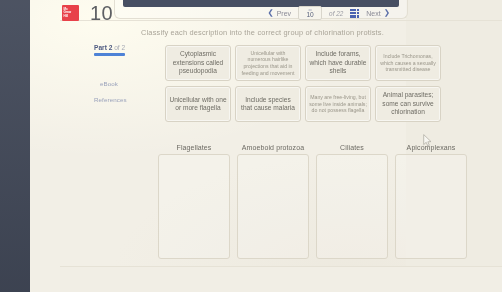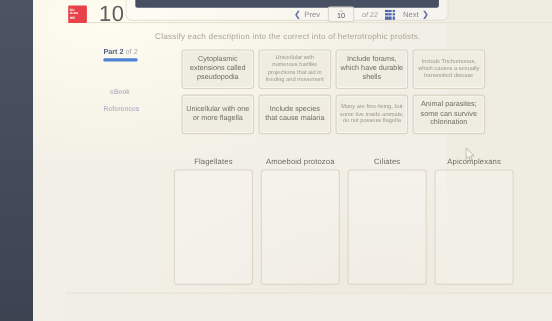--- a/index.html
+++ b/index.html
@@ -201,21 +201,21 @@
   </div>
 
   <div class="sheet">
 
     <div class="topbar-frame"></div>
     <div class="topbar"></div>
     <div class="topbar-underline"></div>
 
     <div class="qnum">10</div>
 
-    <div class="instruction">Classify each description into the correct into of heterotrophic protists.</div>
+    <div class="instruction">Classify each description into the correct group of chlorination protists.</div>
 
     <div class="part-label">
       <b>Part 2</b><span> of 2</span>
     </div>
     <div class="progress-track"></div>
 
     <div class="meta-link ebook">eBook</div>
     <div class="meta-link refs">References</div>
 
     <div class="cards">

